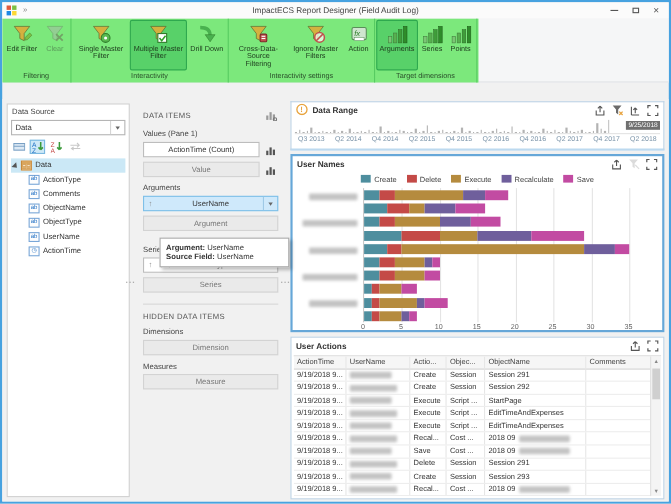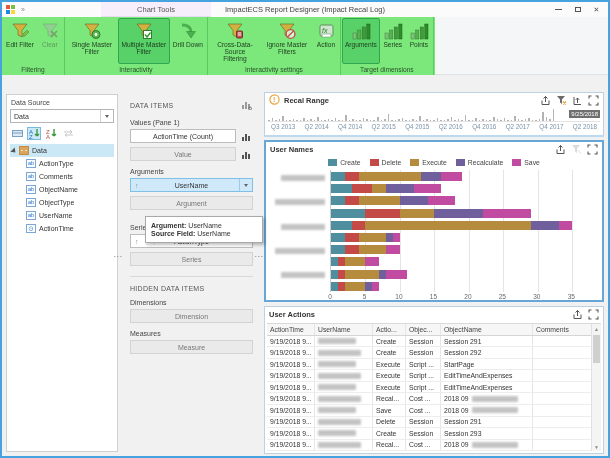--- a/index.html
+++ b/index.html
@@ -124,22 +124,21 @@
 <div class="window">
 
   <div class="titlebar">
     <span class="appicon">
         <i style="background:#e0593c"></i>
         <i style="background:#7bc043"></i>
         <i style="background:#1e88e5"></i>
         <i style="background:#fdd835"></i>
       </span>
     <span class="qa-chevron">»</span>
-    <div class="ctx-tab">Chart Tools</div>
-    <div class="win-title">ImpactECS Report Designer (Impact Recal Log)</div>
+    <div class="win-title">ImpactECS Report Designer (Field Audit Log)</div>
     <div class="win-btns">
       <span class="win-btn wb-min">
           <i></i>
         </span>
       <span class="win-btn wb-max">
           <i></i>
         </span>
       <span class="win-btn wb-close">✕</span>
     </div>
   </div>
@@ -444,21 +443,21 @@
     <span class="splitter" style="left:255px;top:162px">⋮</span>
 
     <div class="right-col">
 
       <div class="panel p-daterange">
         <div class="panel-head">
           <span><svg width="11" height="11">
                 <circle cx="5.5" cy="5.5" r="4.6" fill="none" stroke="#e8a33d" stroke-width="1.2"></circle>
                 <text x="4" y="8" font-size="7" fill="#e8a33d" font-weight="bold">!</text>
               </svg></span>
-          <span class="panel-title">Recal Range</span>
+          <span class="panel-title">Data Range</span>
           <span class="ph-icons" id="dr-icons">
               <span class="pic">
                 <svg width="11" height="11" viewBox="0 0 11 11">
                   <path d="M2 5.5 v4 h7 v-4" fill="none" stroke="#555"></path>
                   <path d="M5.5 7 V1.5 M5.5 1.5 L3.5 3.5 M5.5 1.5 L7.5 3.5" stroke="#555" fill="none"></path>
                 </svg>
               </span>
               <span class="pic">
                 <svg width="11" height="11" viewBox="0 0 11 11">
                   <polygon points="1,1 9,1 6,4.5 6,9 4,7.5 4,4.5" fill="#6b6b6b"></polygon>

